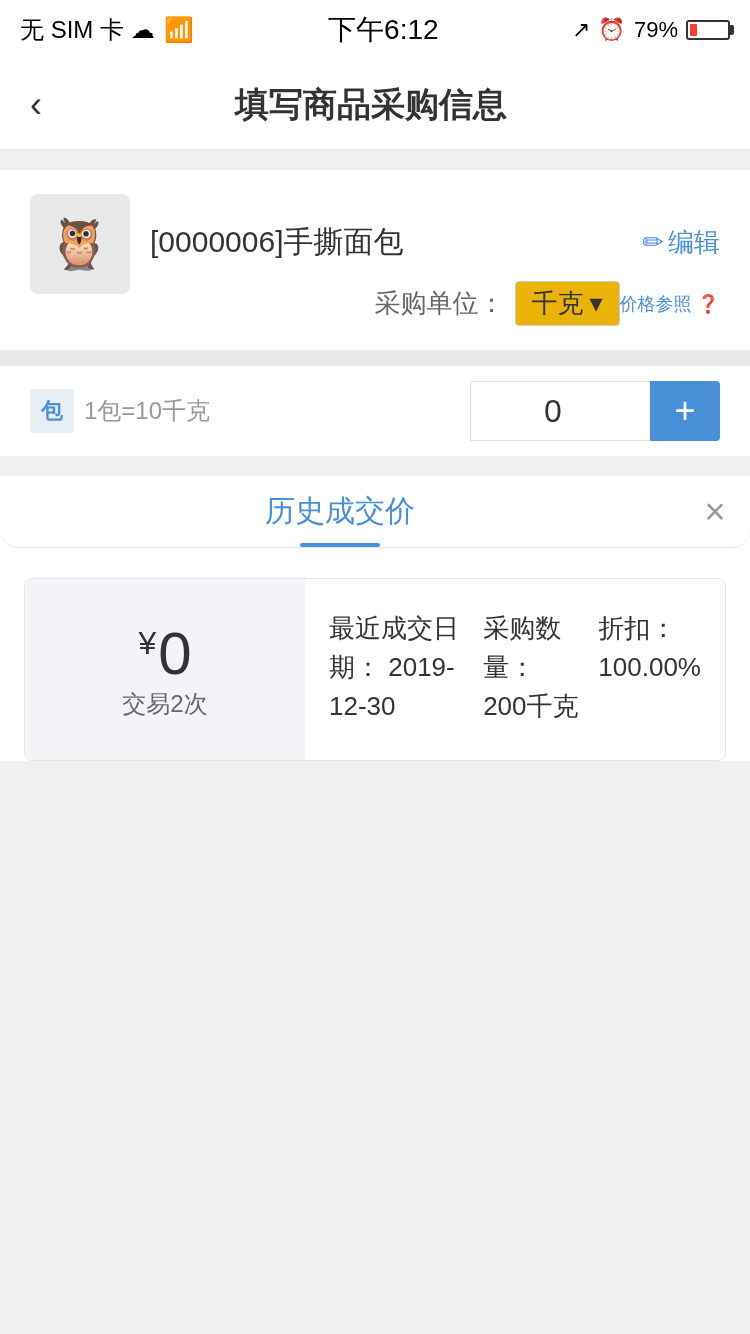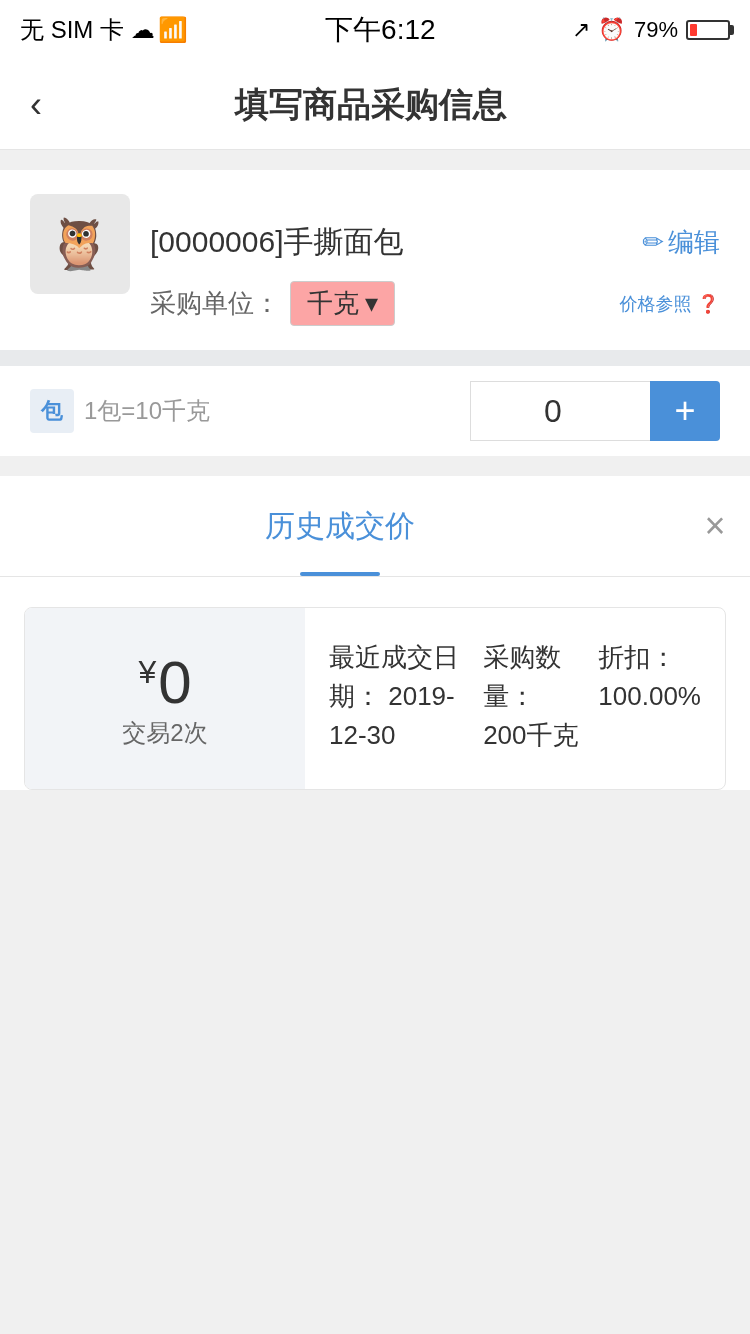--- a/index.html
+++ b/index.html
@@ -20,21 +20,21 @@
       display: flex;
       align-items: center;
       justify-content: space-between;
       padding: 0 20px;
       font-size: 24px;
       font-weight: 500;
     }
     .status-left {
       display: flex;
       align-items: center;
-      gap: 4px;
+      gap: 10px;
     }
     .status-center {
       font-size: 28px;
       font-weight: 400;
     }
     .status-right {
       display: flex;
       align-items: center;
       gap: 8px;
       font-size: 22px;
@@ -136,37 +136,37 @@
     .edit-btn {
       font-size: 26px;
       color: #4a90d9;
       display: flex;
       align-items: center;
       gap: 4px;
       cursor: pointer;
     }
     .purchase-unit-row {
       display: flex;
-      justify-content: space-between;
+      justify-content: flex-end;
       align-items: center;
     }
     .unit-left {
       display: flex;
       align-items: center;
       gap: 10px;
       font-size: 26px;
       color: #666;
     }
     .unit-select {
       border: 1px solid #ccc;
       border-radius: 4px;
       padding: 4px 16px;
       font-size: 26px;
       color: #333;
-      background: #fca5a5;
+      background: #eab308;
       display: flex;
       align-items: center;
       gap: 6px;
     }
     .price-ref {
       font-size: 18px;
       color: #4a90d9;
       display: flex;
       align-items: center;
       gap: 6px;
@@ -247,21 +247,22 @@
       background: #fff;
       margin-top: 20px;
     }
 
     
     .tabs-row {
       display: flex;
       align-items: center;
       border-bottom: 1px solid #e5e5e5;
       position: relative;
-      height: 101px;
+      height: 72px;
+      border-radius: 18px;
     }
     .tab-item {
       flex: 1;
       text-align: center;
       font-size: 30px;
       color: #666;
       cursor: pointer;
       height: 100%;
       display: flex;
       align-items: center;

